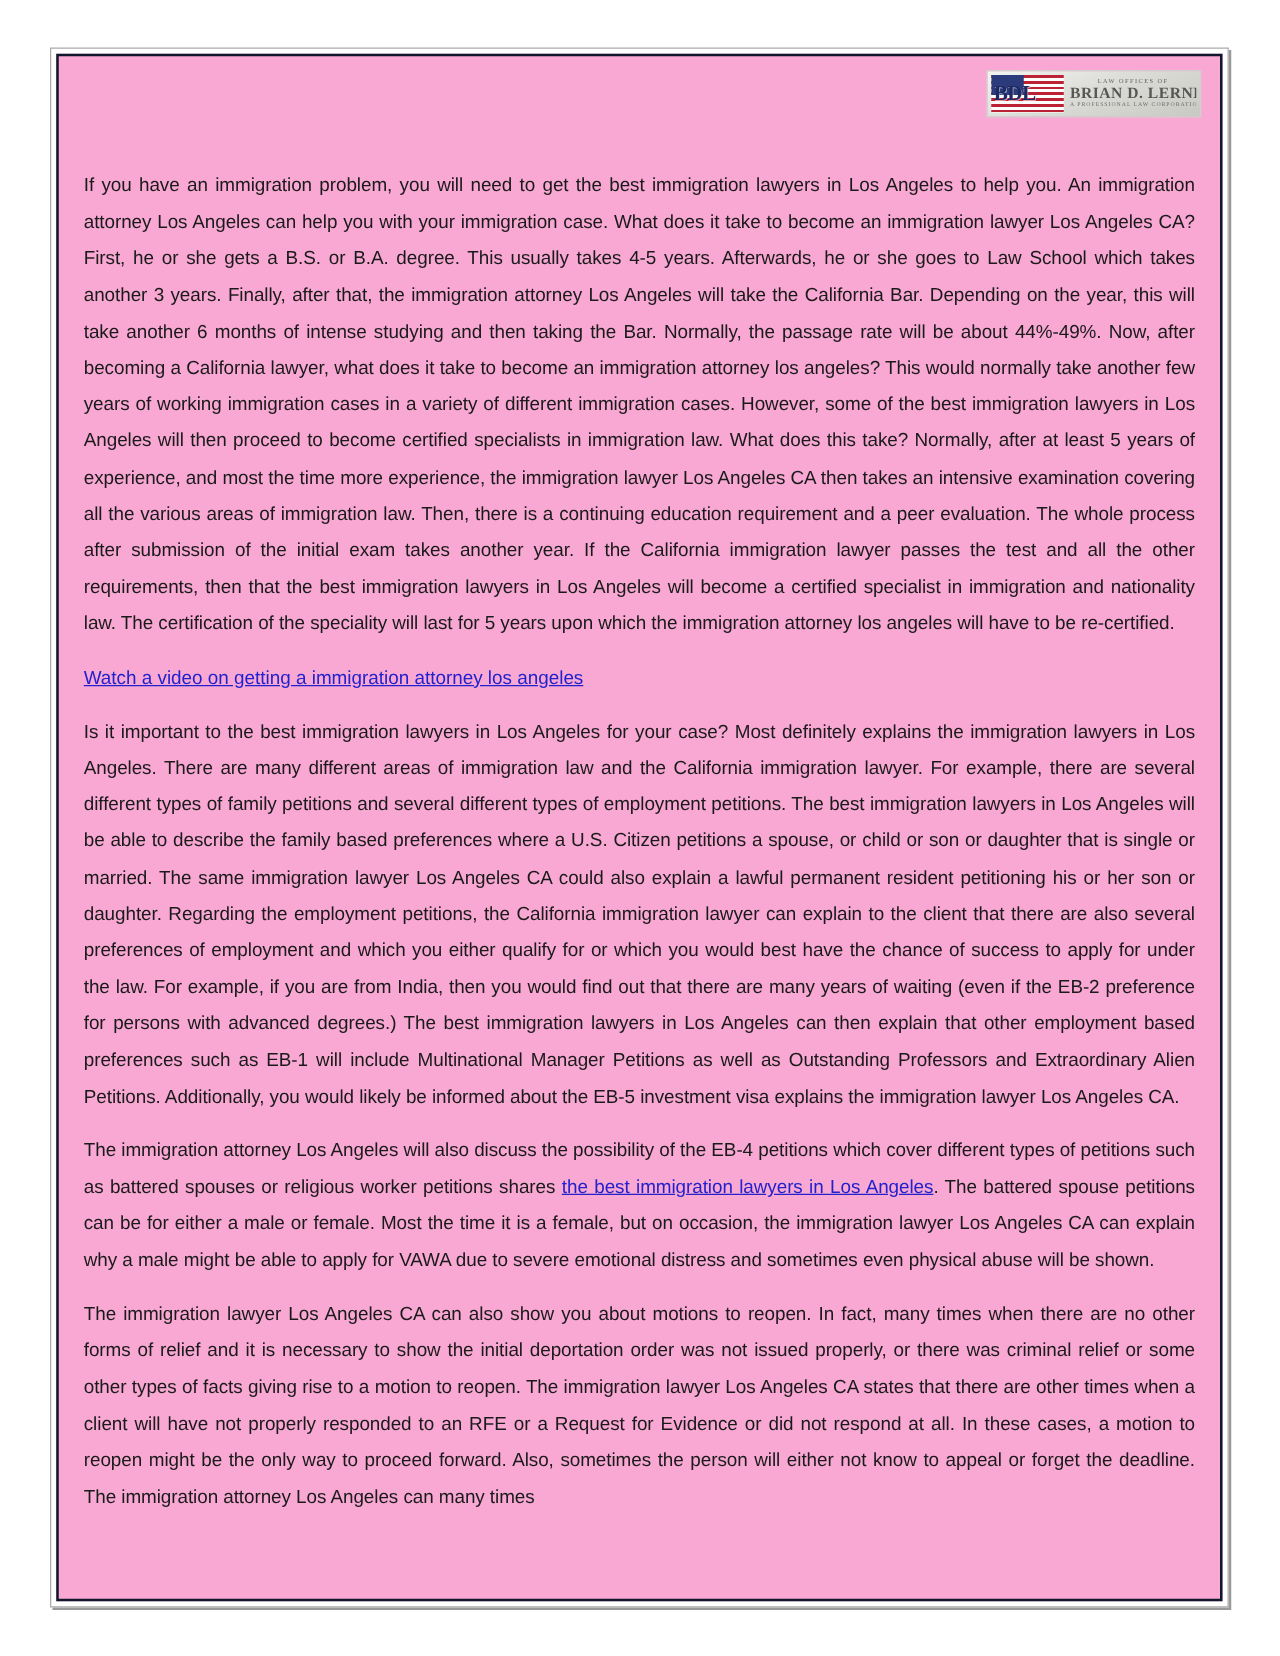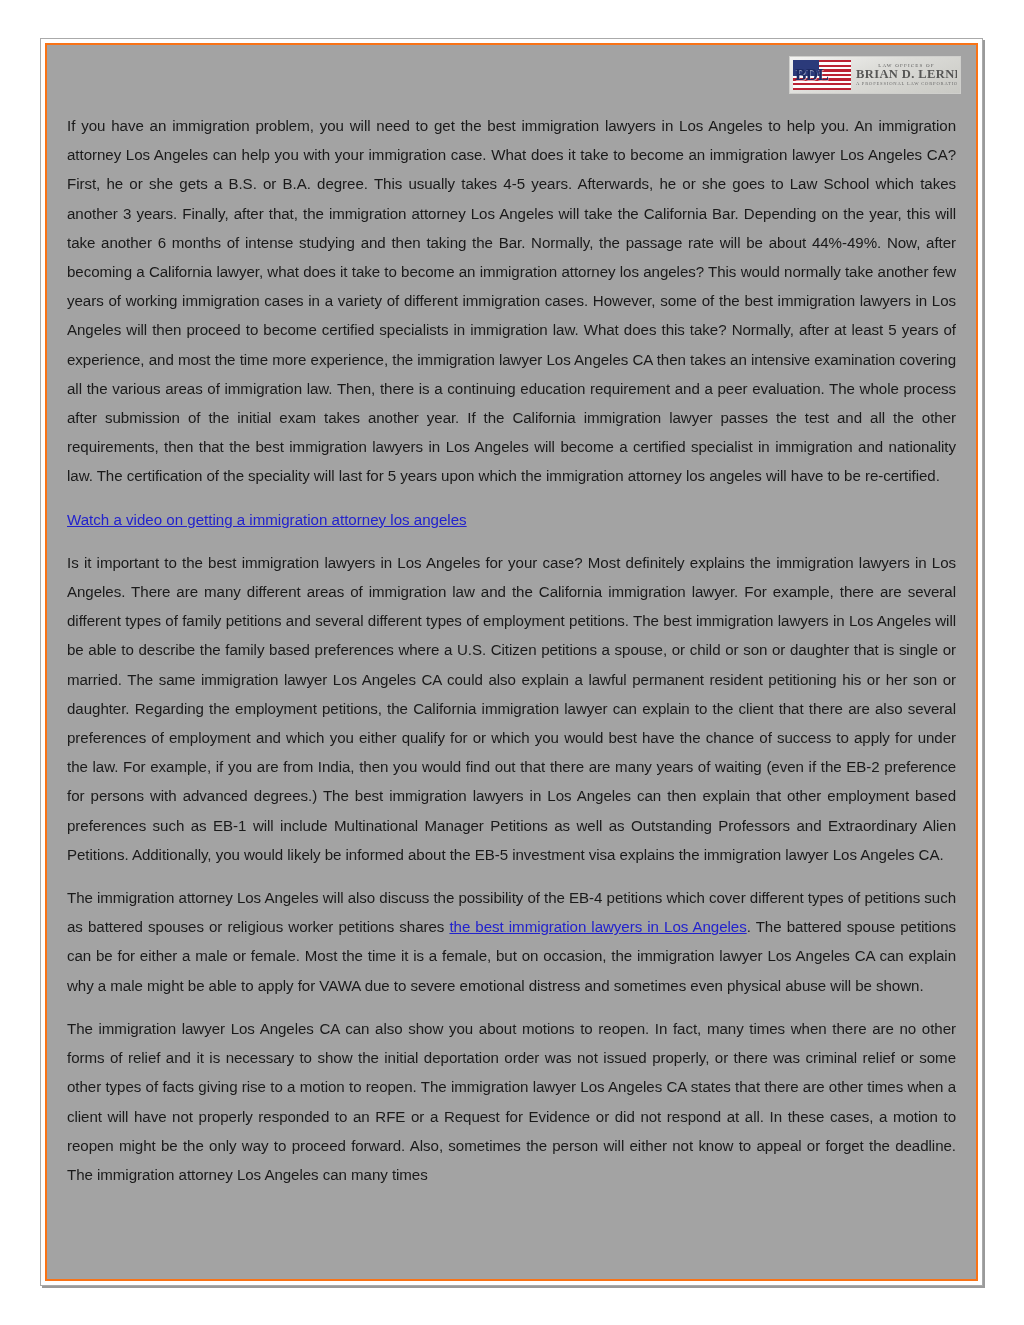--- a/index.html
+++ b/index.html
@@ -27,22 +27,22 @@
     border: 1px solid #aaaaaa;
     box-shadow: 2px 2px 0 0 #9a9a9a;
   }
   #page-inner {
     position: absolute;
     left: 4px;
     top: 4px;
     right: 4px;
     bottom: 4px;
     box-sizing: border-box;
-    border: 2px solid #f97316;
-    background: #a3a3a3;
+    border: 2px solid #0f172a;
+    background: #f9a8d4;
     overflow: hidden;
   }
   #page-content {
     position: absolute;
     left: 0; top: 0; right: 0; bottom: 0;
     padding: 6px 14px 0 14px;
     box-sizing: border-box;
   }
 
   
@@ -141,21 +141,21 @@
     font-size: 17.5px;
     font-weight: bold;
     color: #111111;
     margin: 16px 0 0 0;
     padding: 0 6px;
     letter-spacing: -0.1px;
     line-height: 1.25;
   }
   #body-text {
     padding: 0 6px 0 6px;
-    margin-top: 16px;
+    margin-top: 39px;
   }
   p.para {
     margin: 0 0 14px 0;
     font-size: 15.1px;
     line-height: 29.2px;
     color: #1a1a1a;
     text-align: justify;
     text-justify: inter-word;
     letter-spacing: -0.05px;
   }

